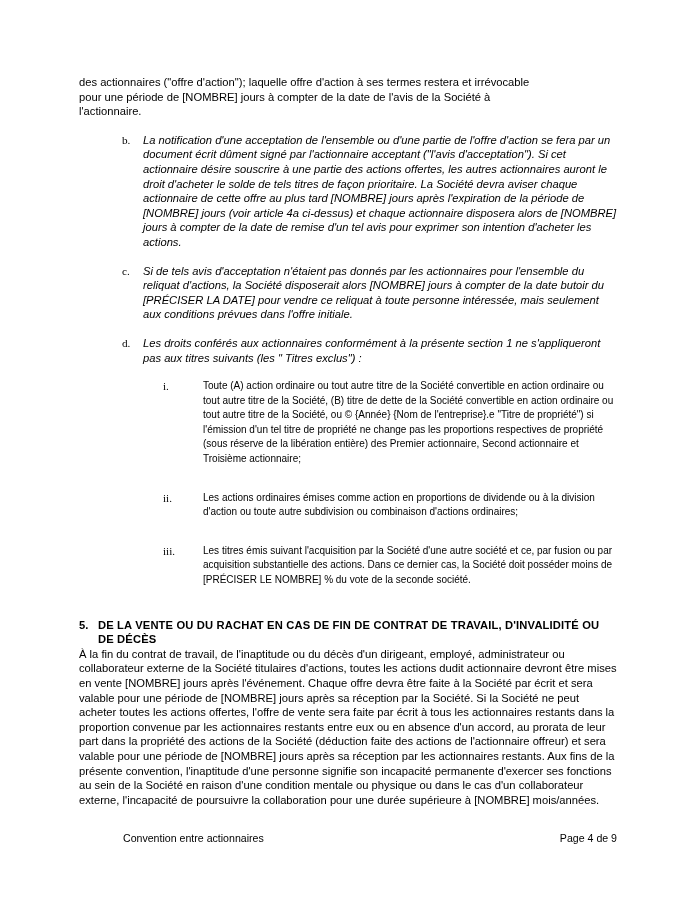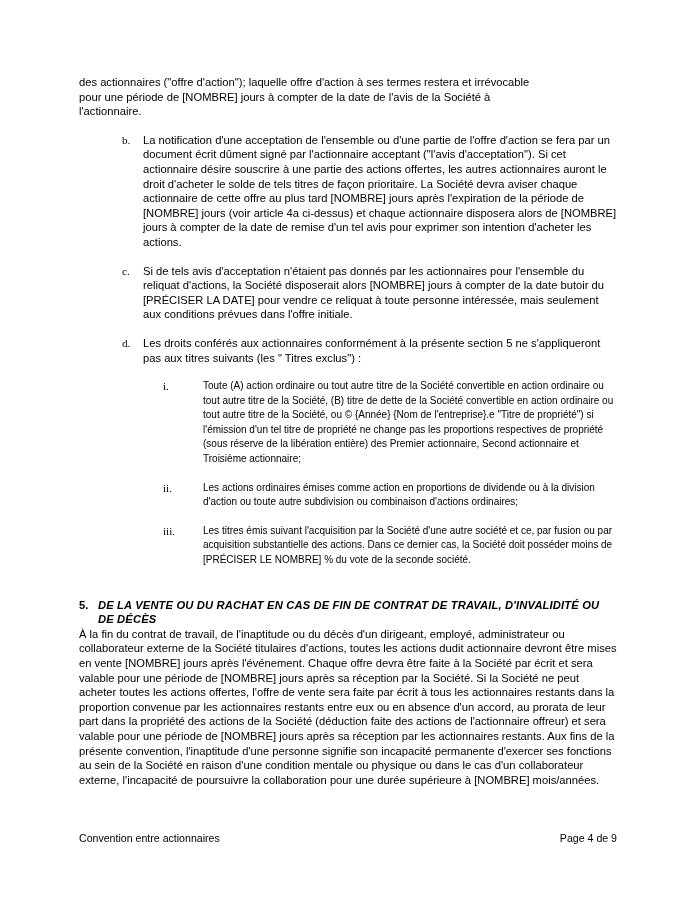--- a/index.html
+++ b/index.html
@@ -50,33 +50,34 @@
     left: -21px;
     top: 0;
     width: 18px;
     font-size: 11.2px;
     line-height: 14.6px;
     font-family: "Liberation Serif", serif;
   }
   .alpha-item .txt {
     font-size: 11.2px;
     line-height: 14.6px;
+    font-style: italic;
   }
 
   
   .roman-list {
     margin-top: 14px;
   }
   .roman-item {
     position: relative;
     margin: 0 0 0 124px;
     width: 414px;
   }
   .roman-item + .roman-item {
-    margin-top: 14px;
+    margin-top: 24px;
   }
   .roman-item .marker {
     position: absolute;
     left: -40px;
     top: 0;
     width: 34px;
     font-size: 11.2px;
     line-height: 14.6px;
     font-family: "Liberation Serif", serif;
   }
@@ -99,41 +100,40 @@
     line-height: 14.6px;
     font-weight: bold;
   }
   .section .heading {
     margin-left: 19px;
     width: 519px;
     font-size: 11.2px;
     line-height: 14.6px;
     font-weight: bold;
     letter-spacing: 0.15px;
-    font-style: italic;
   }
 
   .section-body {
     margin-top: 19px;
     width: 538px;
   }
 
   
   .footer {
     position: absolute;
     left: 79px;
     top: 831px;
     width: 538px;
     display: flex;
     justify-content: space-between;
     align-items: baseline;
     font-size: 10.6px;
     line-height: 14px;
   }
-  .footer .f-left { text-align: left; }
+  .footer .f-left { text-align: left; margin-left: 44px; }
   .footer .f-right { text-align: left; }
 </style>
 </head>
 <body>
 
 <div class="page">
 
   <div class="content">
 
     <p class="body lvl1-cont">des actionnaires ("offre d'action"); laquelle offre d'action à ses termes restera et irrévocable pour une période de [NOMBRE] jours à compter de la date de l'avis de la Société à l'actionnaire.</p>
@@ -143,21 +143,21 @@
       <div class="txt">La notification d'une acceptation de l'ensemble ou d'une partie de l'offre d'action se fera par un document écrit dûment signé par l'actionnaire acceptant ("l'avis d'acceptation"). Si cet actionnaire désire souscrire à une partie des actions offertes, les autres actionnaires auront le droit d'acheter le solde de tels titres de façon prioritaire. La Société devra aviser chaque actionnaire de cette offre au plus tard [NOMBRE] jours après l'expiration de la période de [NOMBRE] jours (voir article 4a ci-dessus) et chaque actionnaire disposera alors de [NOMBRE] jours à compter de la date de remise d'un tel avis pour exprimer son intention d'acheter les actions.</div>
     </div>
 
     <div class="alpha-item">
       <span class="marker">c.</span>
       <div class="txt">Si de tels avis d'acceptation n'étaient pas donnés par les actionnaires pour l'ensemble du reliquat d'actions, la Société disposerait alors [NOMBRE] jours à compter de la date butoir du [PRÉCISER LA DATE] pour vendre ce reliquat à toute personne intéressée, mais seulement aux conditions prévues dans l'offre initiale.</div>
     </div>
 
     <div class="alpha-item">
       <span class="marker">d.</span>
-      <div class="txt">Les droits conférés aux actionnaires conformément à la présente section 5 ne s'appliqueront pas aux titres suivants (les " Titres exclus") :</div>
+      <div class="txt">Les droits conférés aux actionnaires conformément à la présente section 1 ne s'appliqueront pas aux titres suivants (les " Titres exclus") :</div>
     </div>
 
     <div class="roman-list">
 
       <div class="roman-item">
         <span class="marker">i.</span>
         <div class="txt">Toute (A) action ordinaire ou tout autre titre de la Société convertible en action ordinaire ou tout autre titre de la Société, (B) titre de dette de la Société convertible en action ordinaire ou tout autre titre de la Société, ou © {Année} {Nom de l'entreprise}.e "Titre de propriété") si l'émission d'un tel titre de propriété ne change pas les proportions respectives de propriété (sous réserve de la libération entière) des Premier actionnaire, Second actionnaire et Troisième actionnaire;</div>
       </div>
 
       <div class="roman-item">

